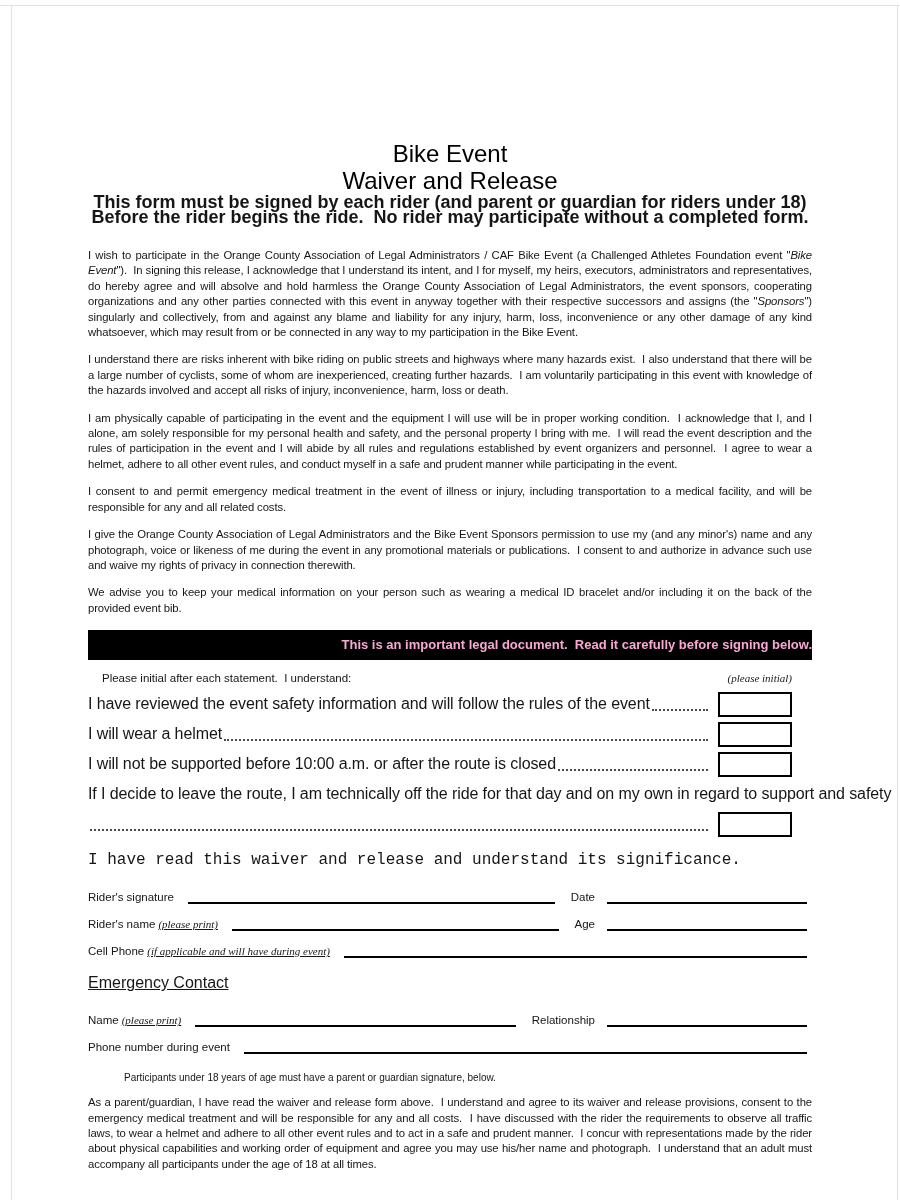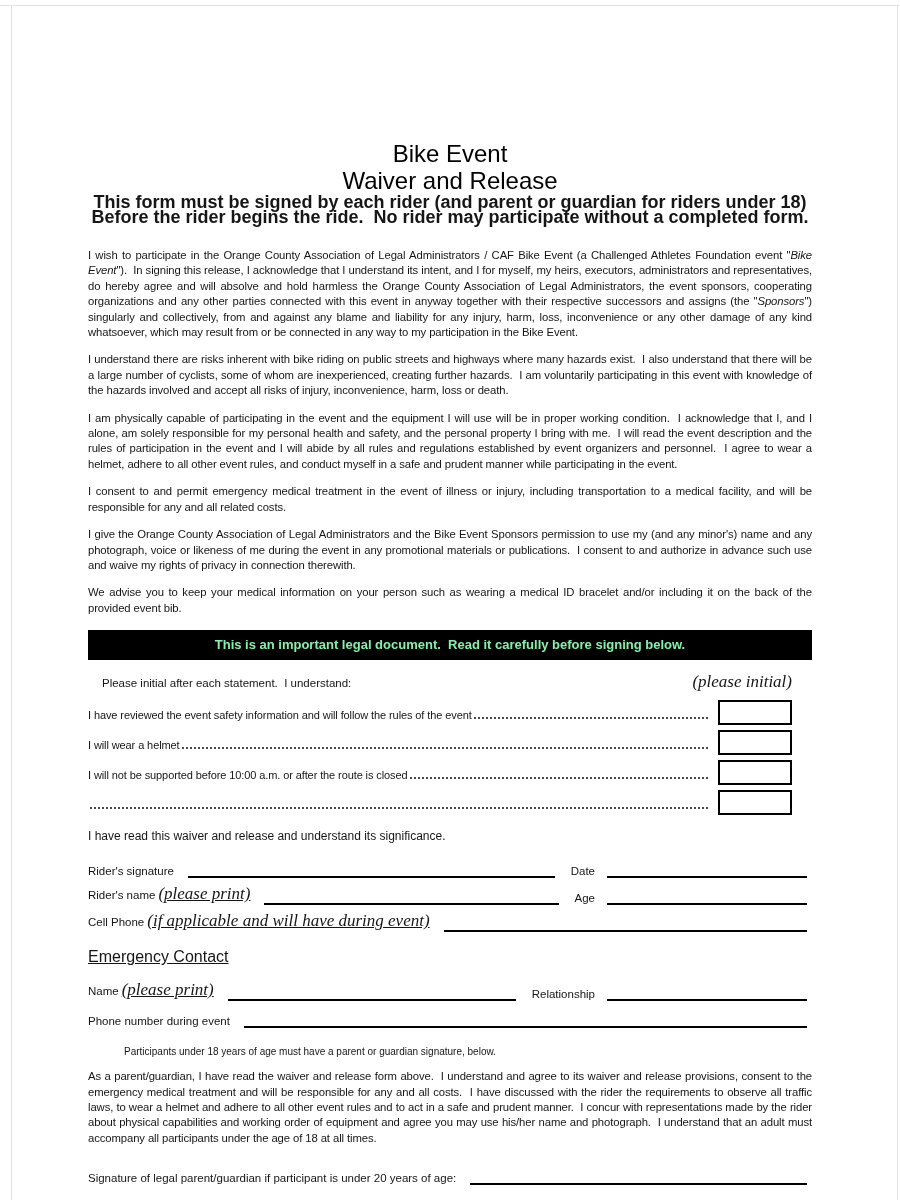--- a/index.html
+++ b/index.html
@@ -21,31 +21,31 @@
             letter-spacing:-0.1px;white-space:pre-wrap;}
   .it{font-style:italic;}
 
   .banner{margin-top:14px;height:30px;line-height:30px;text-align:center;
           font-weight:bold;font-size:13px;}
   .banner span{white-space:pre;}
 
   .initial-header{margin-top:12px;display:flex;justify-content:space-between;
                   align-items:baseline;font-size:11.5px;}
   .initial-header .instr{white-space:pre;padding-left:14px;}
-  .hint{font-family:"Liberation Serif",serif;font-style:italic;font-size:17px;}
+  .hint{font-family:"Liberation Serif",serif;font-style:italic;font-size:11px;}
   .initial-header .hint{margin-right:20px;}
 
   .statements{margin-top:8px;}
   .stmt-row{display:flex;align-items:flex-end;height:25px;margin-bottom:5px;}
-  .stmt{font-size:11px;letter-spacing:-0.1px;white-space:nowrap;padding-bottom:4px;}
+  .stmt{font-size:16px;letter-spacing:-0.1px;white-space:nowrap;padding-bottom:4px;}
   .leader{flex:1;border-bottom:2px dotted #4a4a4a;margin:0 6px 6px 2px;}
   .ibox{width:70px;height:21px;border:2px solid #000;background:#fff;
         margin-left:4px;margin-right:20px;flex:0 0 auto;}
 
-  .ack{font-size:12px;margin:14px 0 0 0;}
+  .ack{font-size:16px;margin:14px 0 0 0;font-family:Liberation Mono, monospace;}
 
   .sig-section{margin-top:8px;}
   .sigrow{display:flex;align-items:flex-end;height:27px;font-size:11.5px;}
   .lbl{white-space:nowrap;padding-bottom:1px;}
   .lbl .hint{margin-left:3px;text-decoration:underline;}
   .fill{border-bottom:2px solid #000;height:1px;}
   .grow{flex:1;}
   .w200{width:200px;flex:0 0 auto;}
   .mr5{margin-right:5px;}
   .ml14{margin-left:14px;}
@@ -75,21 +75,21 @@
 
     <div class="paragraphs" id="paragraphs">
         <p class="body-par"><span>I wish to participate in the Orange County Association of Legal Administrators / CAF Bike Event (a Challenged Athletes Foundation event "</span><span class="it">Bike Event</span><span>").  In signing this release, I acknowledge that I understand its intent, and I for myself, my heirs, executors, administrators and representatives, do hereby agree and will absolve and hold harmless the Orange County Association of Legal Administrators, the event sponsors, cooperating organizations and any other parties connected with this event in anyway together with their respective successors and assigns (the "</span><span class="it">Sponsors</span><span>") singularly and collectively, from and against any blame and liability for any injury, harm, loss, inconvenience or any other damage of any kind whatsoever, which may result from or be connected in any way to my participation in the Bike Event.</span></p>
         <p class="body-par"><span>I understand there are risks inherent with bike riding on public streets and highways where many hazards exist.  I also understand that there will be a large number of cyclists, some of whom are inexperienced, creating further hazards.  I am voluntarily participating in this event with knowledge of the hazards involved and accept all risks of injury, inconvenience, harm, loss or death.</span></p>
         <p class="body-par"><span>I am physically capable of participating in the event and the equipment I will use will be in proper working condition.  I acknowledge that I, and I alone, am solely responsible for my personal health and safety, and the personal property I bring with me.  I will read the event description and the rules of participation in the event and I will abide by all rules and regulations established by event organizers and personnel.  I agree to wear a helmet, adhere to all other event rules, and conduct myself in a safe and prudent manner while participating in the event.</span></p>
         <p class="body-par"><span>I consent to and permit emergency medical treatment in the event of illness or injury, including transportation to a medical facility, and will be responsible for any and all related costs.</span></p>
         <p class="body-par"><span>I give the Orange County Association of Legal Administrators and the Bike Event Sponsors permission to use my (and any minor's) name and any photograph, voice or likeness of me during the event in any promotional materials or publications.  I consent to and authorize in advance such use and waive my rights of privacy in connection therewith.</span></p>
         <p class="body-par"><span>We advise you to keep your medical information on your person such as wearing a medical ID bracelet and/or including it on the back of the provided event bib.</span></p>
       </div>
 
-    <div class="banner" style="background: rgb(0, 0, 0); color: #86efac;">
+    <div class="banner" style="background: rgb(0, 0, 0); color: #f9a8d4; text-align: right;">
       <span>This is an important legal document.  Read it carefully before signing below.</span>
     </div>
 
     <div class="initial-header">
       <span class="instr">Please initial after each statement.  I understand:</span>
       <span class="hint">(please initial)</span>
     </div>
 
     <div class="statements" id="statements">
         <div class="stmt-row">
@@ -97,20 +97,25 @@
           <span class="leader"></span>
           <span class="ibox"></span>
         </div>
         <div class="stmt-row">
           <span class="stmt">I will wear a helmet</span>
           <span class="leader"></span>
           <span class="ibox"></span>
         </div>
         <div class="stmt-row">
           <span class="stmt">I will not be supported before 10:00 a.m. or after the route is closed</span>
+          <span class="leader"></span>
+          <span class="ibox"></span>
+        </div>
+        <div class="stmt-row">
+          <span class="stmt">If I decide to leave the route, I am technically off the ride for that day and on my own in regard to support and safety</span>
           <span class="leader"></span>
           <span class="ibox"></span>
         </div>
         <div class="stmt-row">
           <span class="leader"></span>
           <span class="ibox"></span>
         </div>
       </div>
 
     <p class="ack">I have read this waiver and release and understand its significance.</p>

